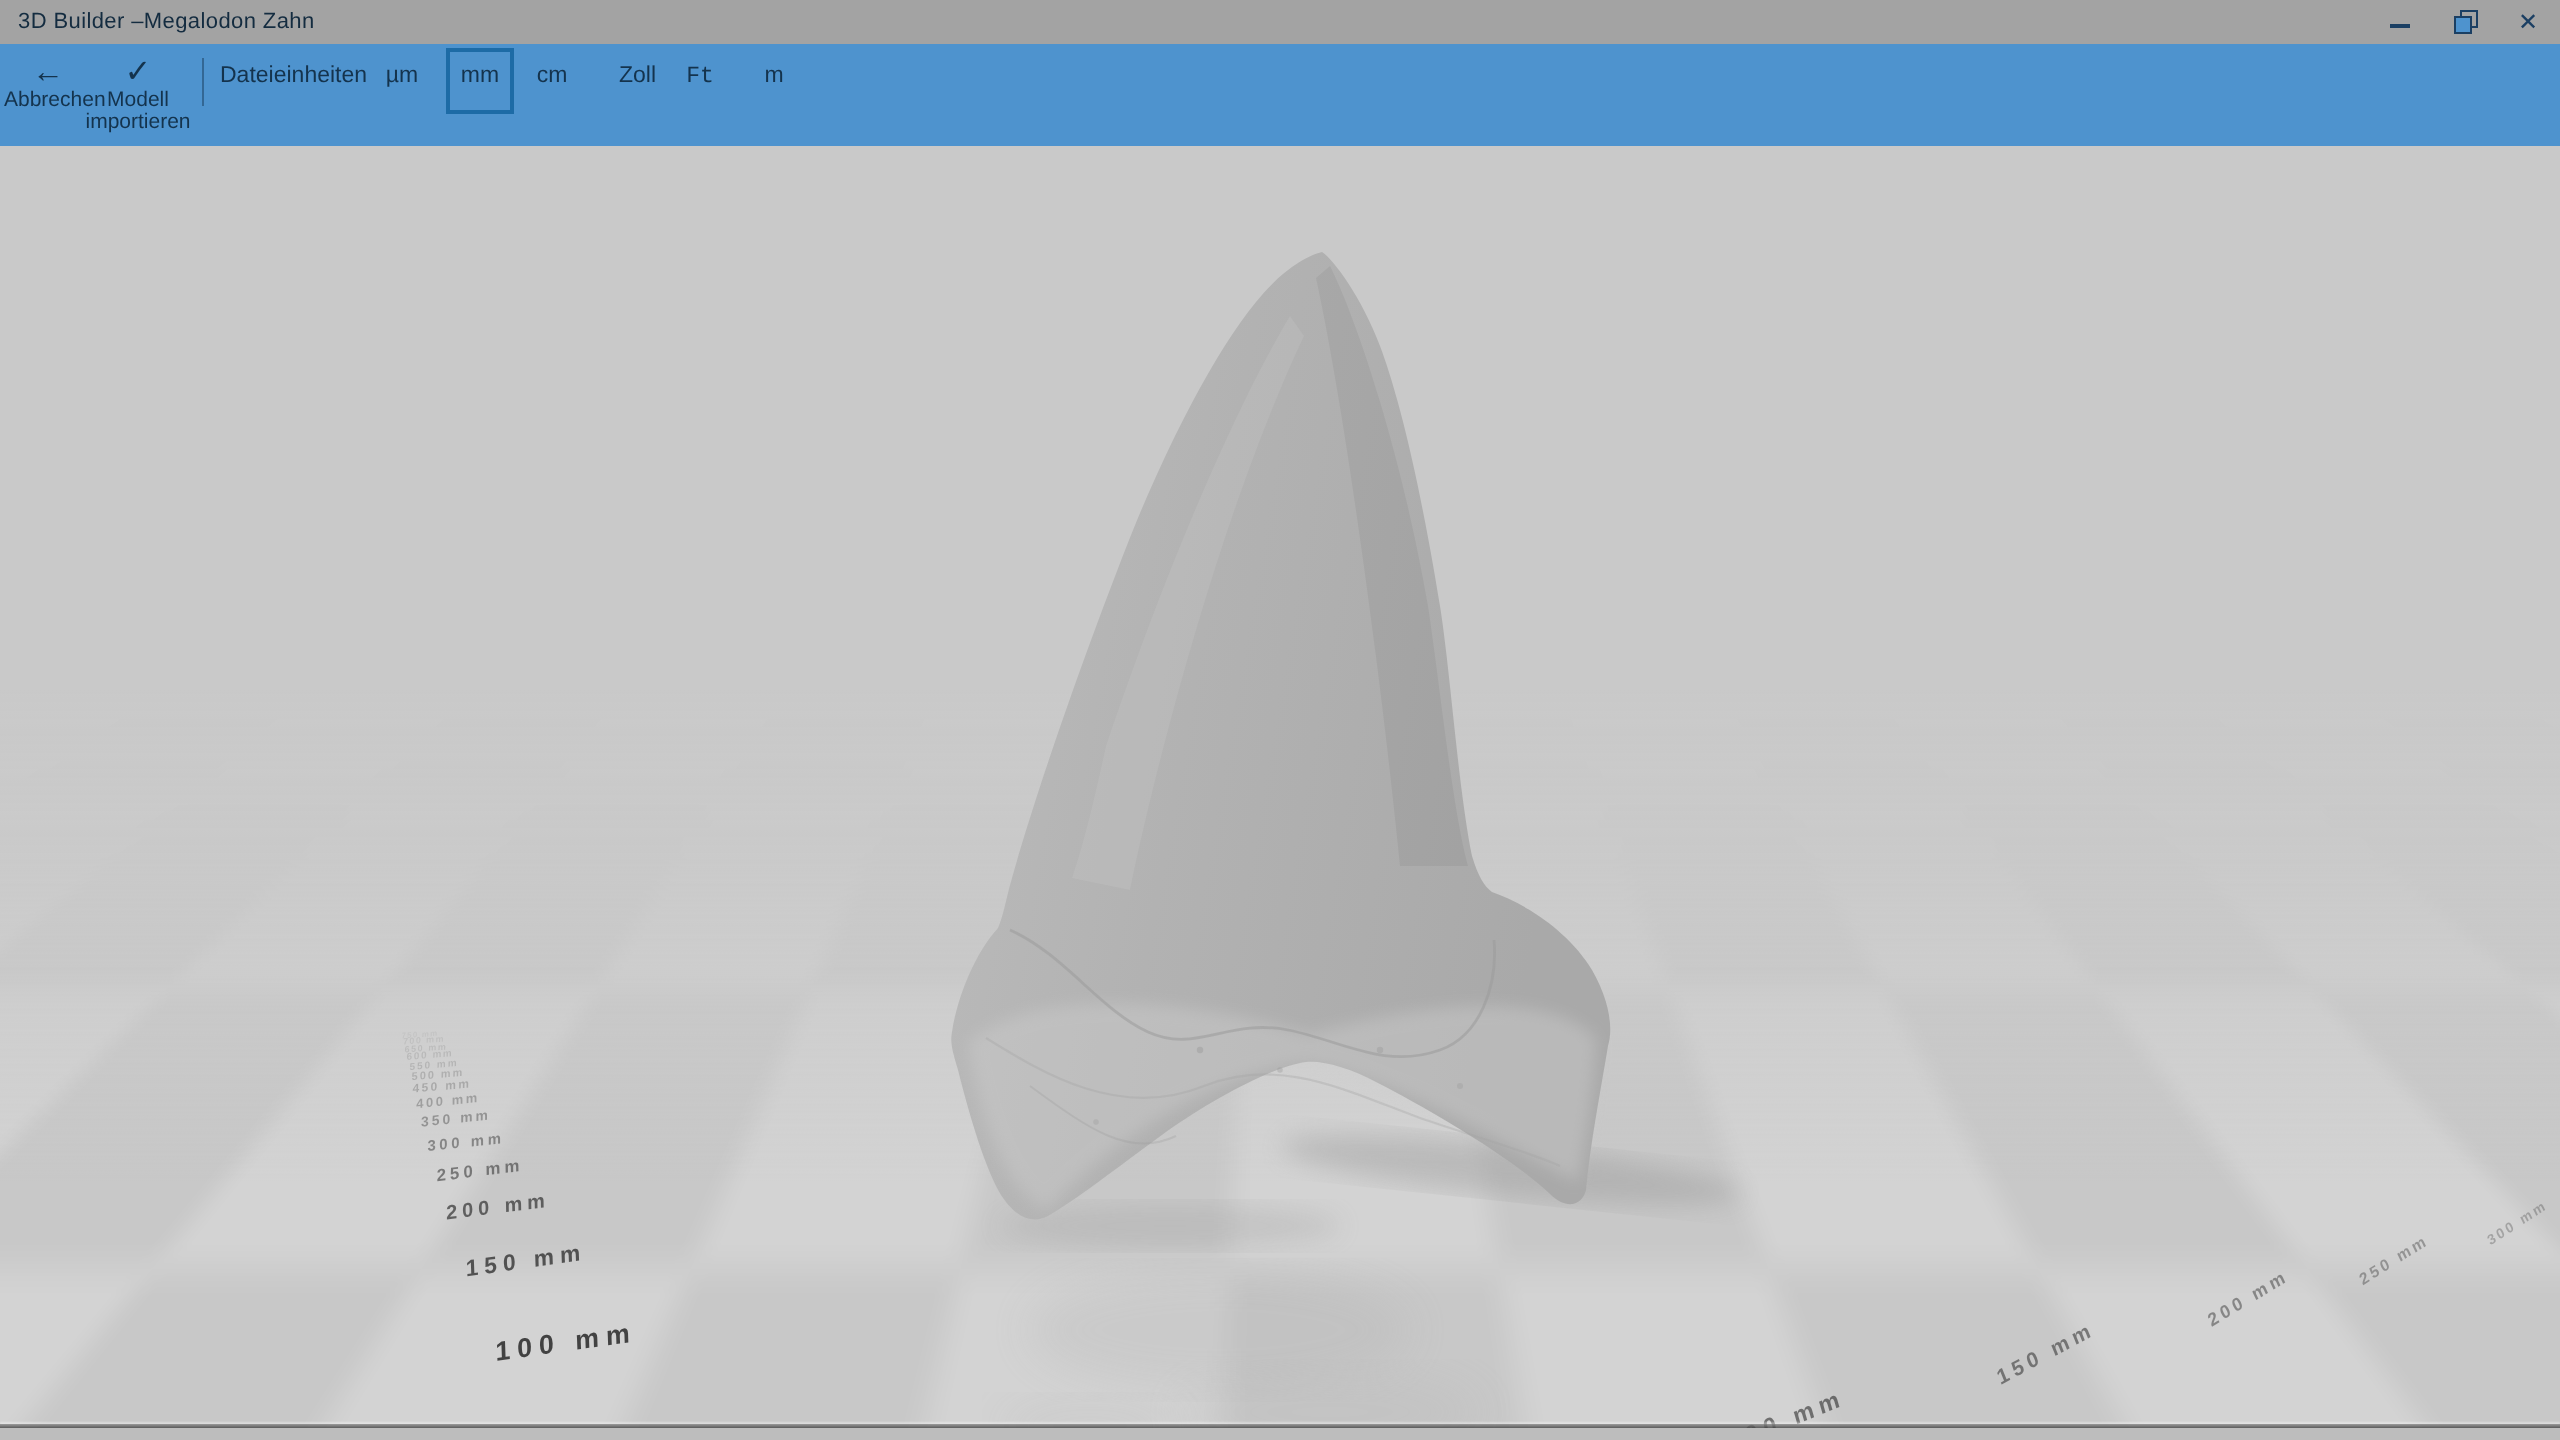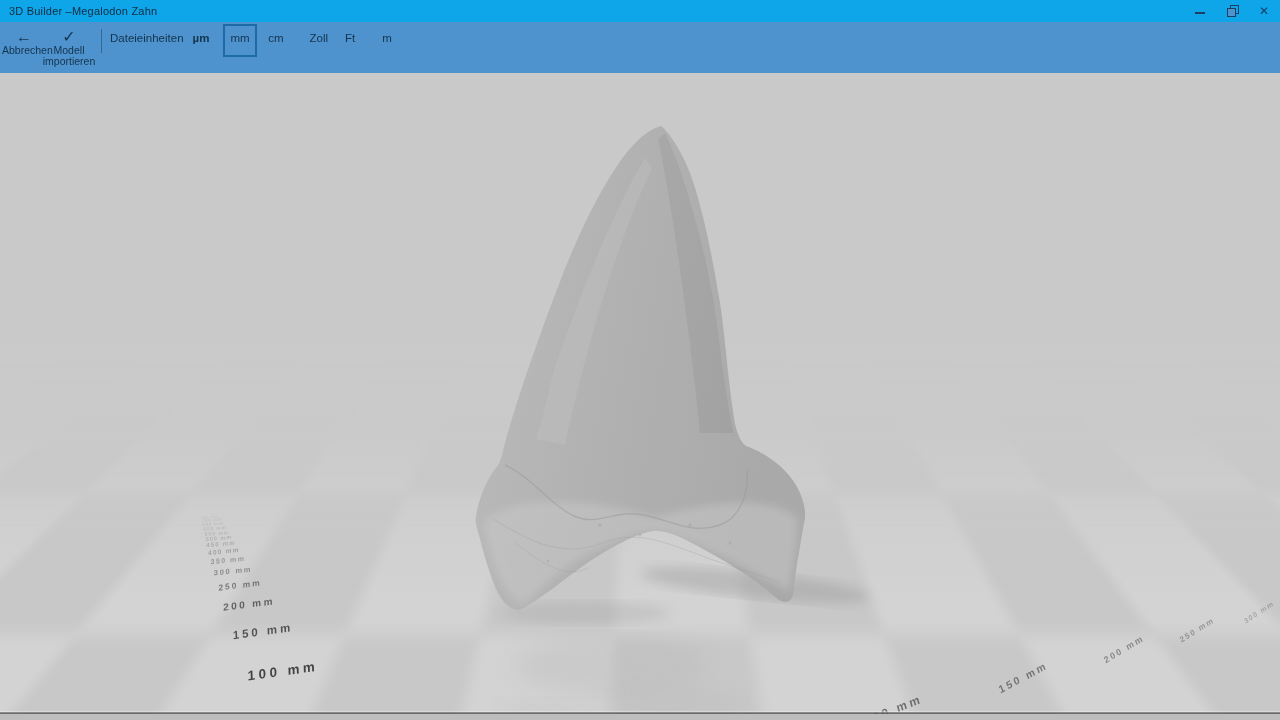--- a/index.html
+++ b/index.html
@@ -4,21 +4,21 @@
 <style>
   html,body{margin:0;padding:0;}
   body{
     width:1280px;height:720px;overflow:hidden;
     font-family:"Liberation Sans", sans-serif;
     background:#c9c9c9;
     -webkit-font-smoothing:antialiased;
   }
   
   .titlebar{
-    position:relative;height:22px;background:#0ea5e9;
+    position:relative;height:22px;background:#a3a3a3;
     display:flex;align-items:center;
   }
   .titlebar .title{
     margin-left:9px;font-size:11px;color:#142c40;letter-spacing:.2px;
   }
   .win-controls{position:absolute;right:0;top:0;height:22px;display:flex;}
   .win-btn{
     width:32px;height:22px;display:flex;align-items:center;justify-content:center;
     color:#1b3f63;font-size:12px;cursor:default;
   }
@@ -111,25 +111,25 @@
     <span class="tb-label">Abbrechen</span>
   </div>
   <div class="tb-item import-item">
     <span class="tb-icon">✓</span>
     <span class="tb-label">Modell</span>
     <span class="tb-label">importieren</span>
   </div>
   <div class="tb-divider"></div>
   <div class="fileunits-label">Dateieinheiten</div>
 
-  <div class="unit" style="left:186px;font-weight:bold;">µm</div>
+  <div class="unit" style="left:186px;">µm</div>
   <div class="unit selected" style="left:223px;">mm</div>
   <div class="unit" style="left:261px;">cm</div>
   <div class="unit" style="left:298px;text-align:right;">Zoll</div>
-  <div class="unit" style="left:335px;">Ft</div>
+  <div class="unit" style="left:335px;font-family:Liberation Mono, monospace;">Ft</div>
   <div class="unit" style="left:372px;">m</div>
 </div>
 
 <div class="viewport">
   <div class="floor"></div>
   <div class="fog"></div>
 
   <div>
       <span class="floor-label" style="left: 283px; top: 598px; font-size: 13.5px; opacity: 0.8; letter-spacing: 3.5px; transform: translate(-50%, -50%) rotate(-8deg) skewX(-6deg);">100 mm</span>
       <span class="floor-label" style="left: 263px; top: 558px; font-size: 11.5px; opacity: 0.7; letter-spacing: 3px; transform: translate(-50%, -50%) rotate(-8deg) skewX(-6deg);">150 mm</span>

